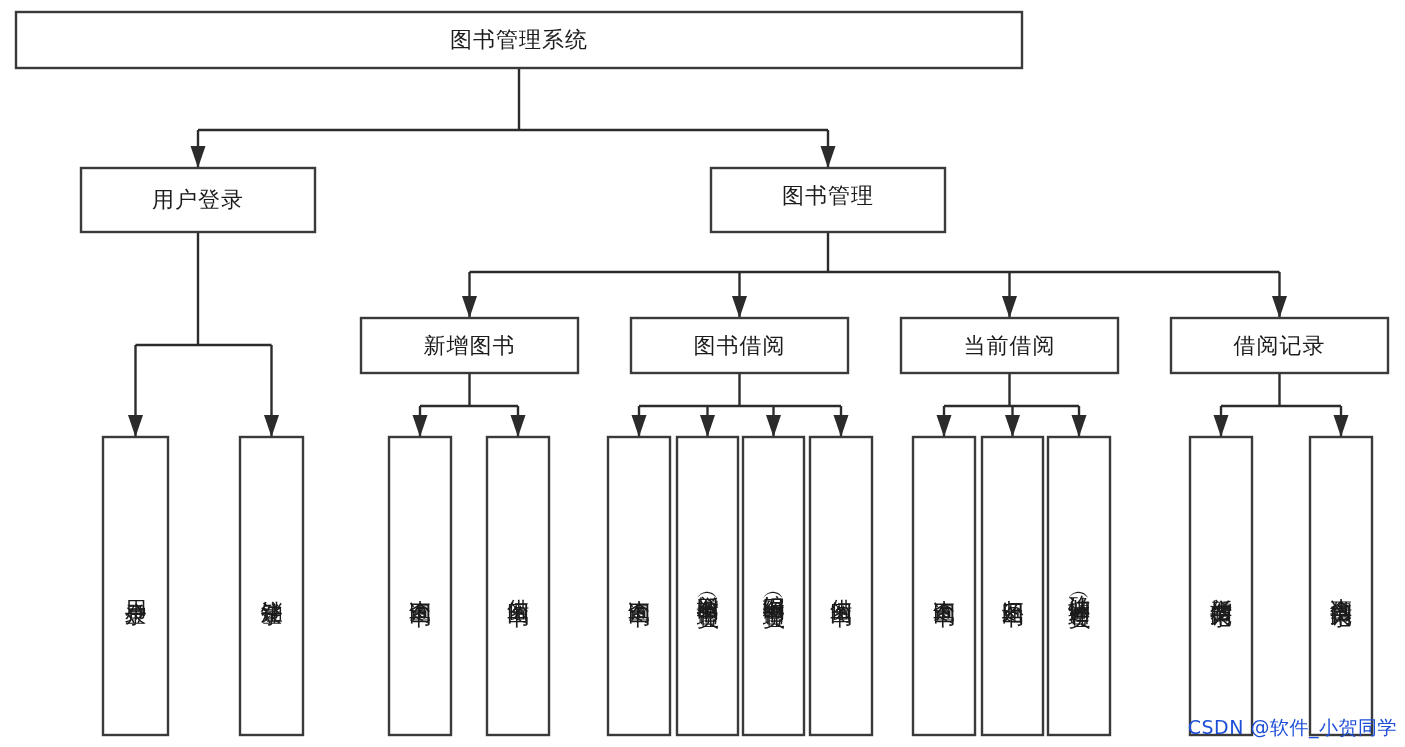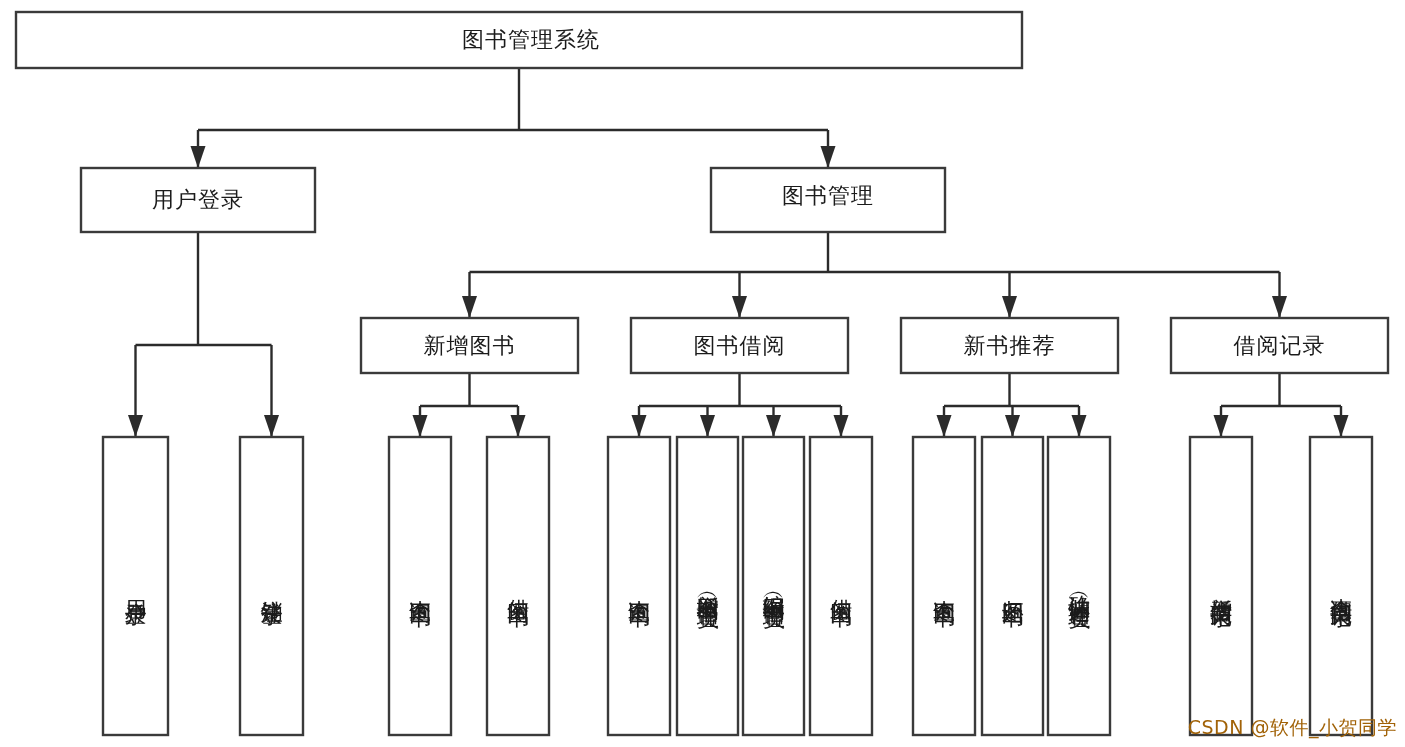--- a/index.html
+++ b/index.html
@@ -38,21 +38,21 @@
   .arrow-head {
     fill: #2b2b2b;
     stroke: none;
   }
   .watermark {
     position: absolute;
     right: 8px;
     bottom: 6px;
     font-family: "DejaVu Sans", "Liberation Sans", sans-serif;
     font-size: 19px;
-    color: #a16207;
+    color: #1d4ed8;
     letter-spacing: 0.5px;
     white-space: nowrap;
     user-select: none;
     padding-left: 20px;
   }
   .vlabel-wrap {
     position: absolute;
     display: flex;
     align-items: center;
     justify-content: center;
@@ -161,37 +161,37 @@
         <rect x="810" y="437" width="62" height="298" class="node-box"></rect>
         <rect x="913" y="437" width="62" height="298" class="node-box"></rect>
         <rect x="982" y="437" width="61" height="298" class="node-box"></rect>
         <rect x="1048" y="437" width="62" height="298" class="node-box"></rect>
         <rect x="1190" y="437" width="62" height="298" class="node-box"></rect>
         <rect x="1310" y="437" width="62" height="298" class="node-box"></rect>
       </g>
   </svg>
 
   <div id="labels-layer">
-      <div class="hlabel-wrap" style="left: 16px; top: 12px; width: 1006px; height: 56px; margin-left: 12px;">
+      <div class="hlabel-wrap" style="left: 16px; top: 12px; width: 1006px; height: 56px;">
         <span class="hlabel">图书管理系统</span>
       </div>
       <div class="hlabel-wrap" style="left: 81px; top: 168px; width: 234px; height: 64px;">
         <span class="hlabel">用户登录</span>
       </div>
       <div class="hlabel-wrap" style="left: 711px; top: 164px; width: 234px; height: 64px;">
         <span class="hlabel">图书管理</span>
       </div>
       <div class="hlabel-wrap" style="left: 361px; top: 318px; width: 217px; height: 55px;">
         <span class="hlabel">新增图书</span>
       </div>
       <div class="hlabel-wrap" style="left: 631px; top: 318px; width: 217px; height: 55px;">
         <span class="hlabel">图书借阅</span>
       </div>
       <div class="hlabel-wrap" style="left: 901px; top: 318px; width: 217px; height: 55px;">
-        <span class="hlabel">新书推荐</span>
+        <span class="hlabel">当前借阅</span>
       </div>
       <div class="hlabel-wrap" style="left: 1171px; top: 318px; width: 217px; height: 55px; border-radius: 27px;">
         <span class="hlabel">借阅记录</span>
       </div>
       <div class="vlabel-wrap" style="left: 103px; top: 437px; width: 65px; height: 298px;">
         <span class="vlabel">用户登录</span>
       </div>
       <div class="vlabel-wrap" style="left: 240px; top: 437px; width: 63px; height: 298px;">
         <span class="vlabel">注销登录</span>
       </div>

